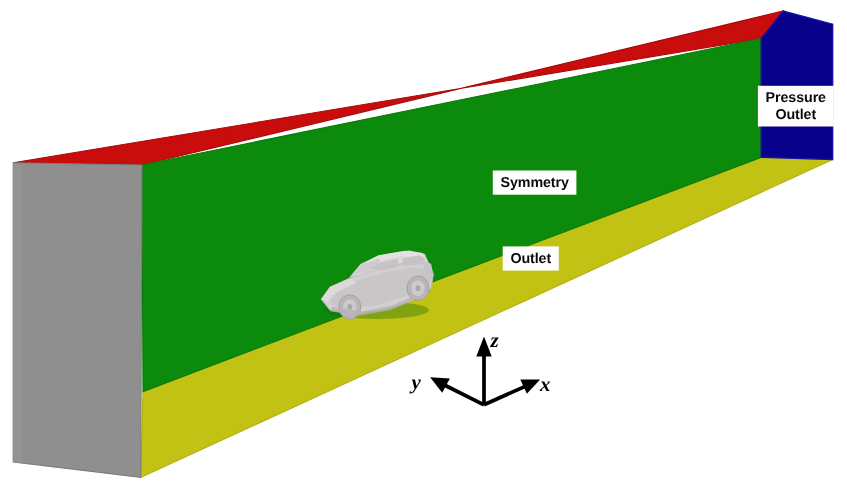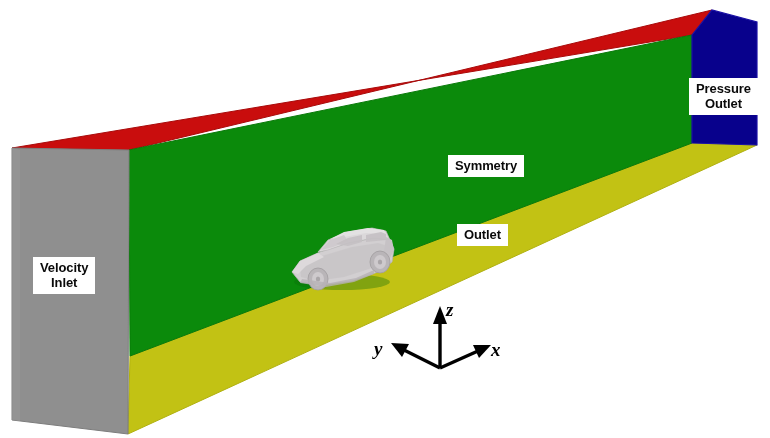--- a/index.html
+++ b/index.html
@@ -133,22 +133,20 @@
       <polygon points="391,343 409,344 402,357" stroke="none"></polygon>
     </g>
 
   </svg>
 
 
   <div class="bc-label" id="label-symmetry">Symmetry</div>
 
   <div class="bc-label" id="label-ground">Outlet</div>
 
-  <div class="bc-label" id="label-velocity-inlet">Velocity
-Inlet</div>
 
   <div class="bc-label" id="label-pressure-outlet">Pressure
 Outlet</div>
 
   <div class="axis-label" id="axis-label-z">z</div>
 
   <div class="axis-label" id="axis-label-x">x</div>
 
   <div class="axis-label" id="axis-label-y">y</div>
 

